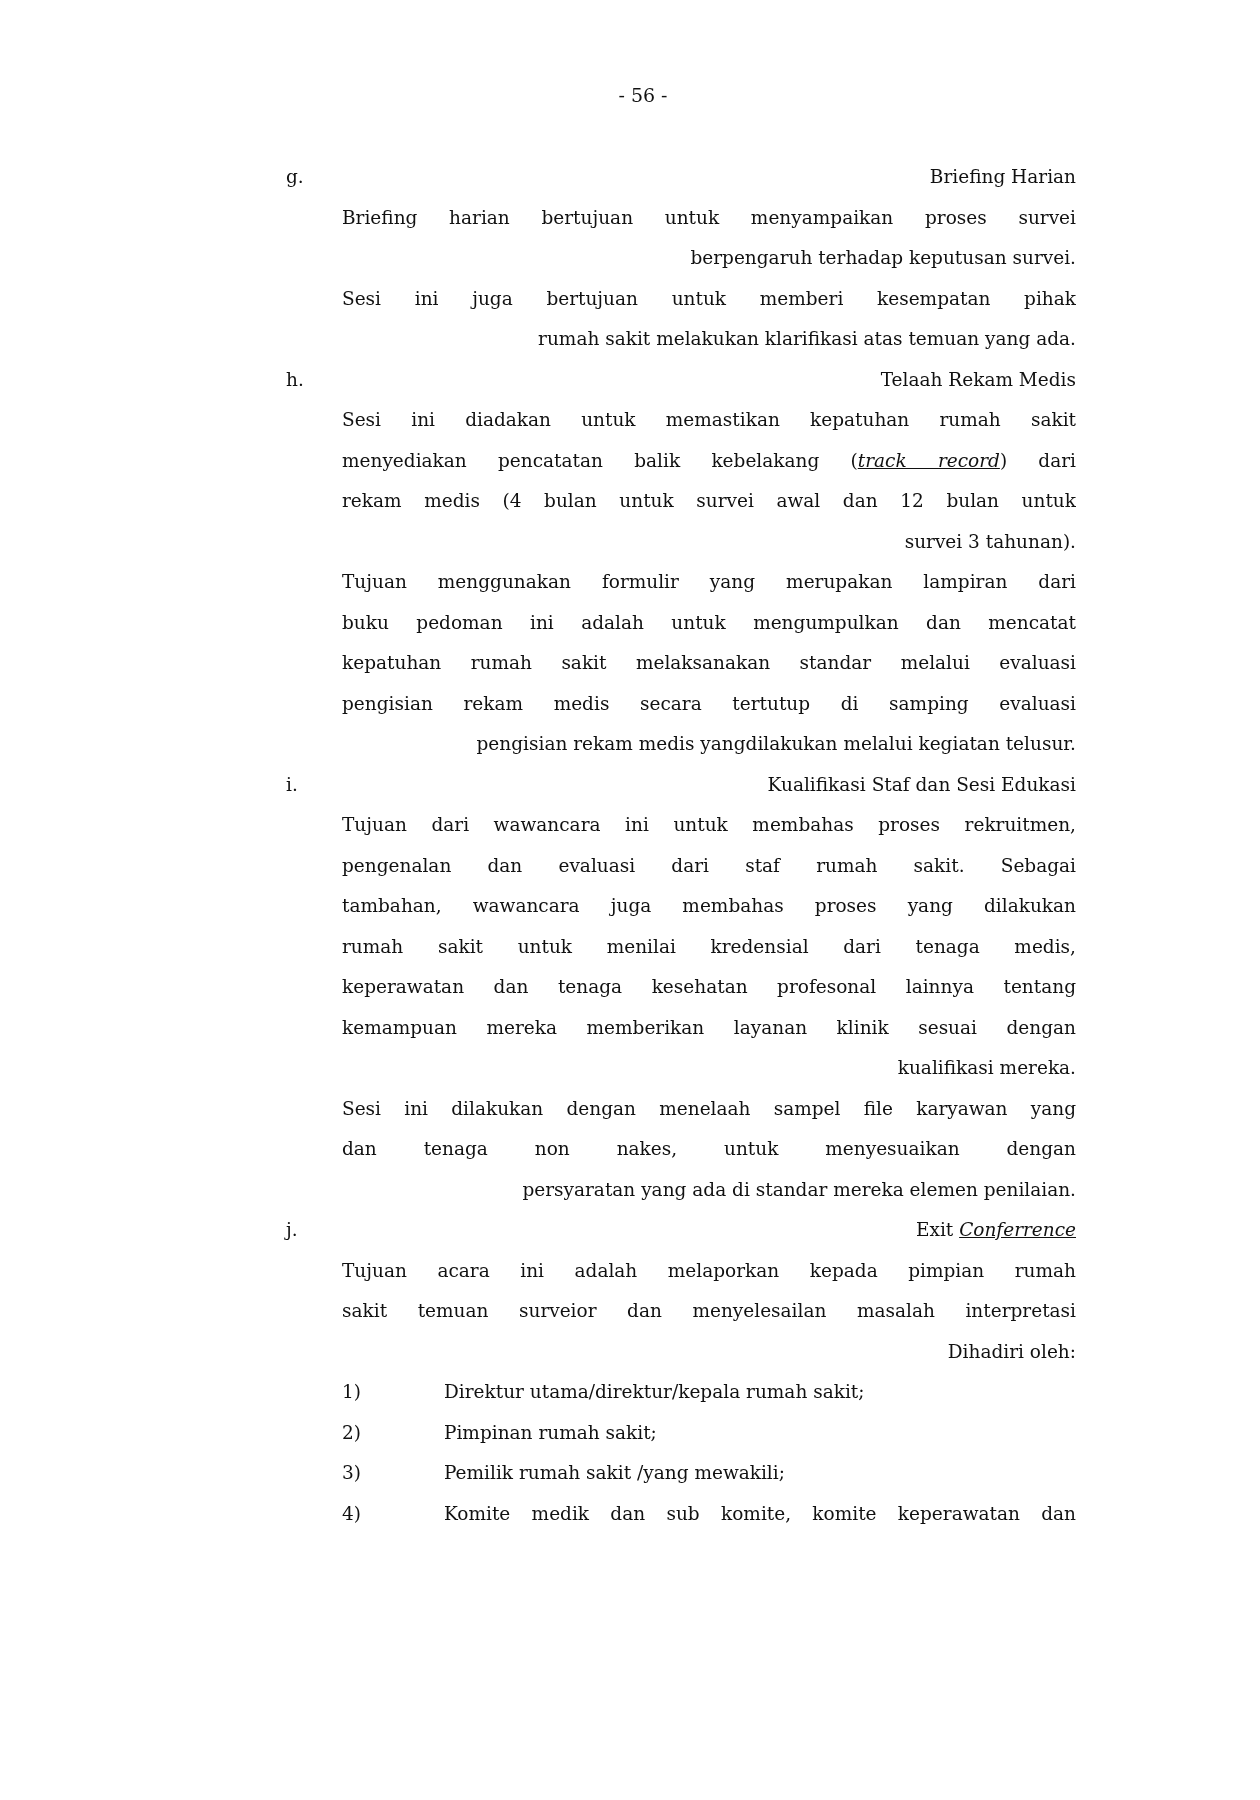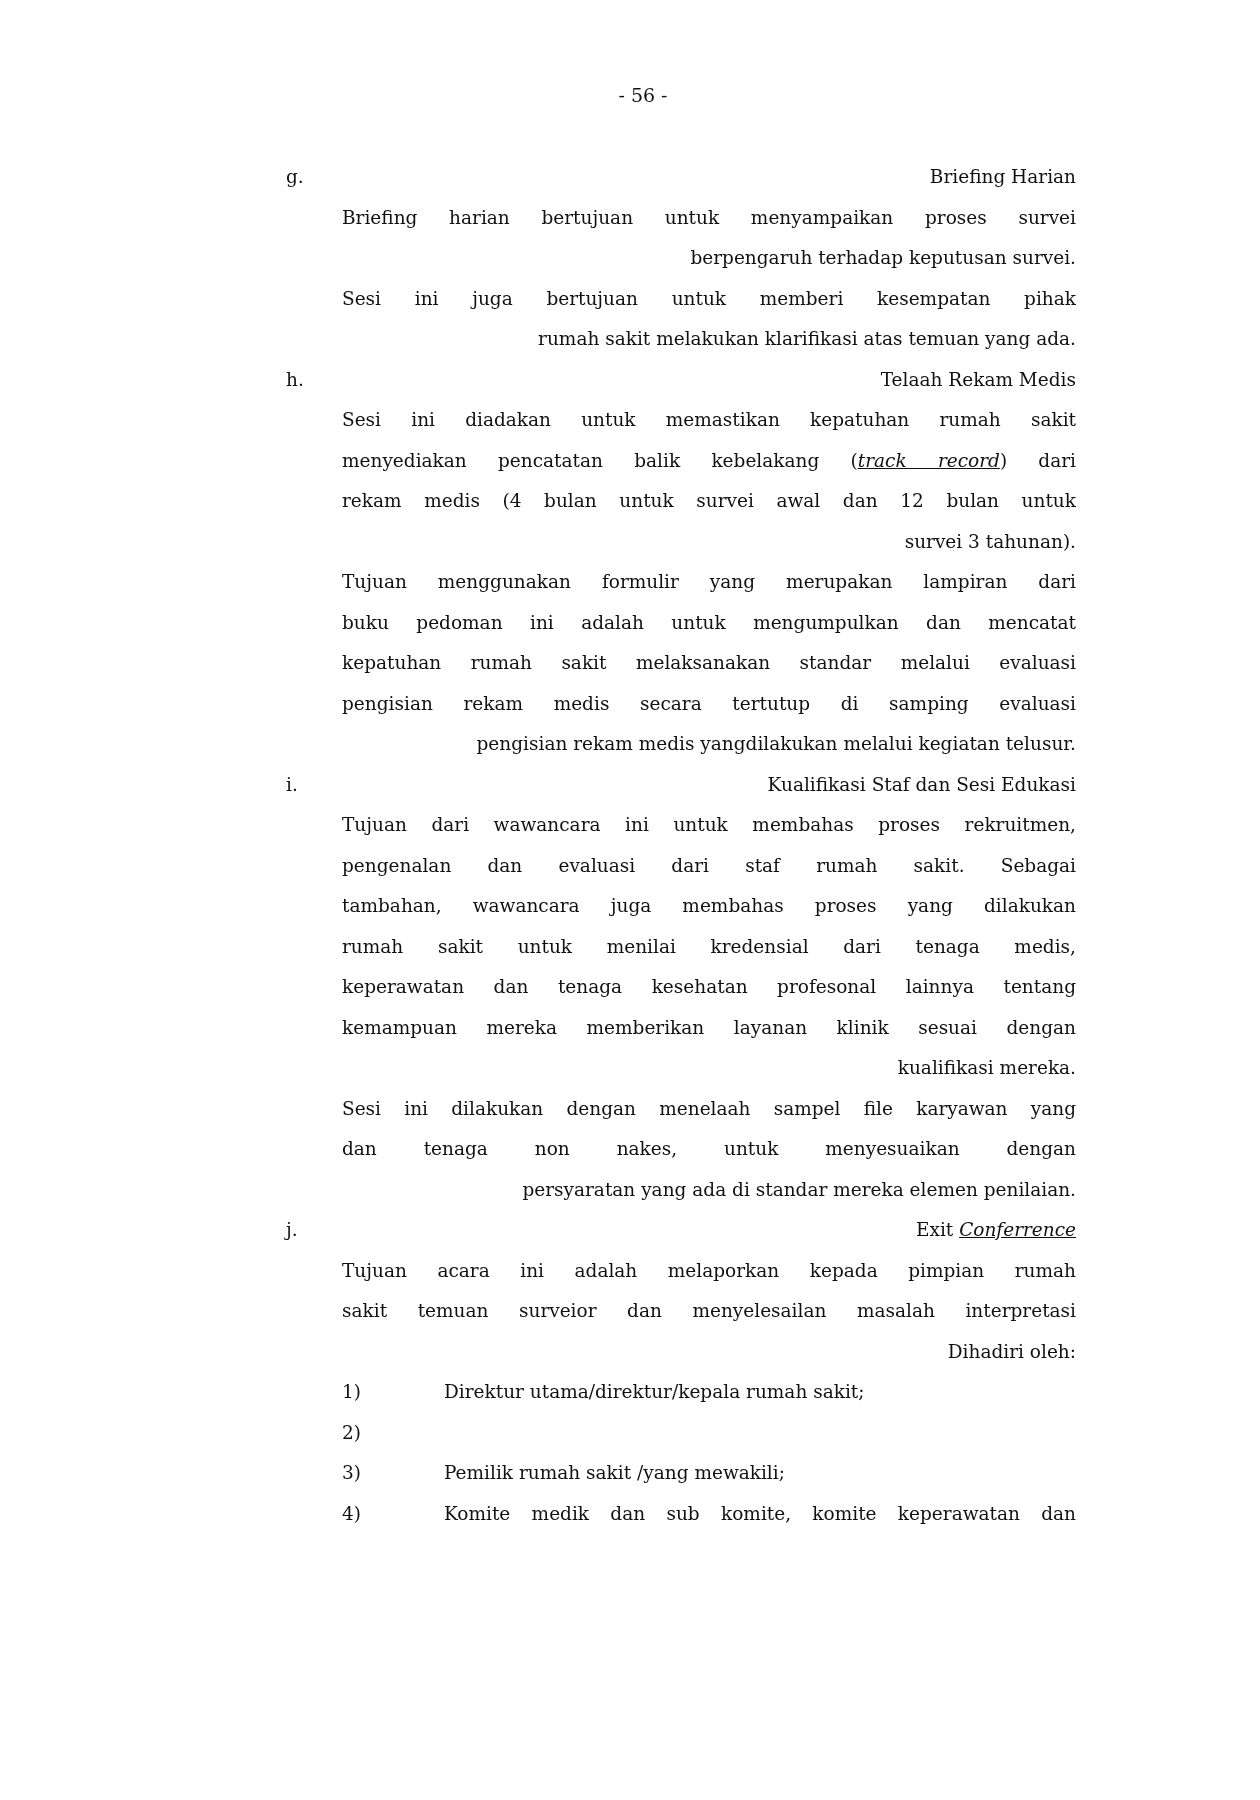--- a/index.html
+++ b/index.html
@@ -122,20 +122,21 @@
   <div class="line">
       <span class="text l">Dihadiri oleh:</span>
     </div>
 
   <div class="line">
     <span class="sub-num">1)</span>
     <span class="sub-text">Direktur utama/direktur/kepala rumah sakit;</span>
   </div>
   <div class="line">
     <span class="sub-num">2)</span>
+    <span class="sub-text">Pimpinan rumah sakit;</span>
   </div>
   <div class="line">
     <span class="sub-num">3)</span>
     <span class="sub-text">Pemilik rumah sakit /yang mewakili;</span>
   </div>
   <div class="line">
     <span class="sub-num">4)</span>
     <span class="sub-text j">Komite medik dan sub komite, komite keperawatan dan</span>
   </div>
 

